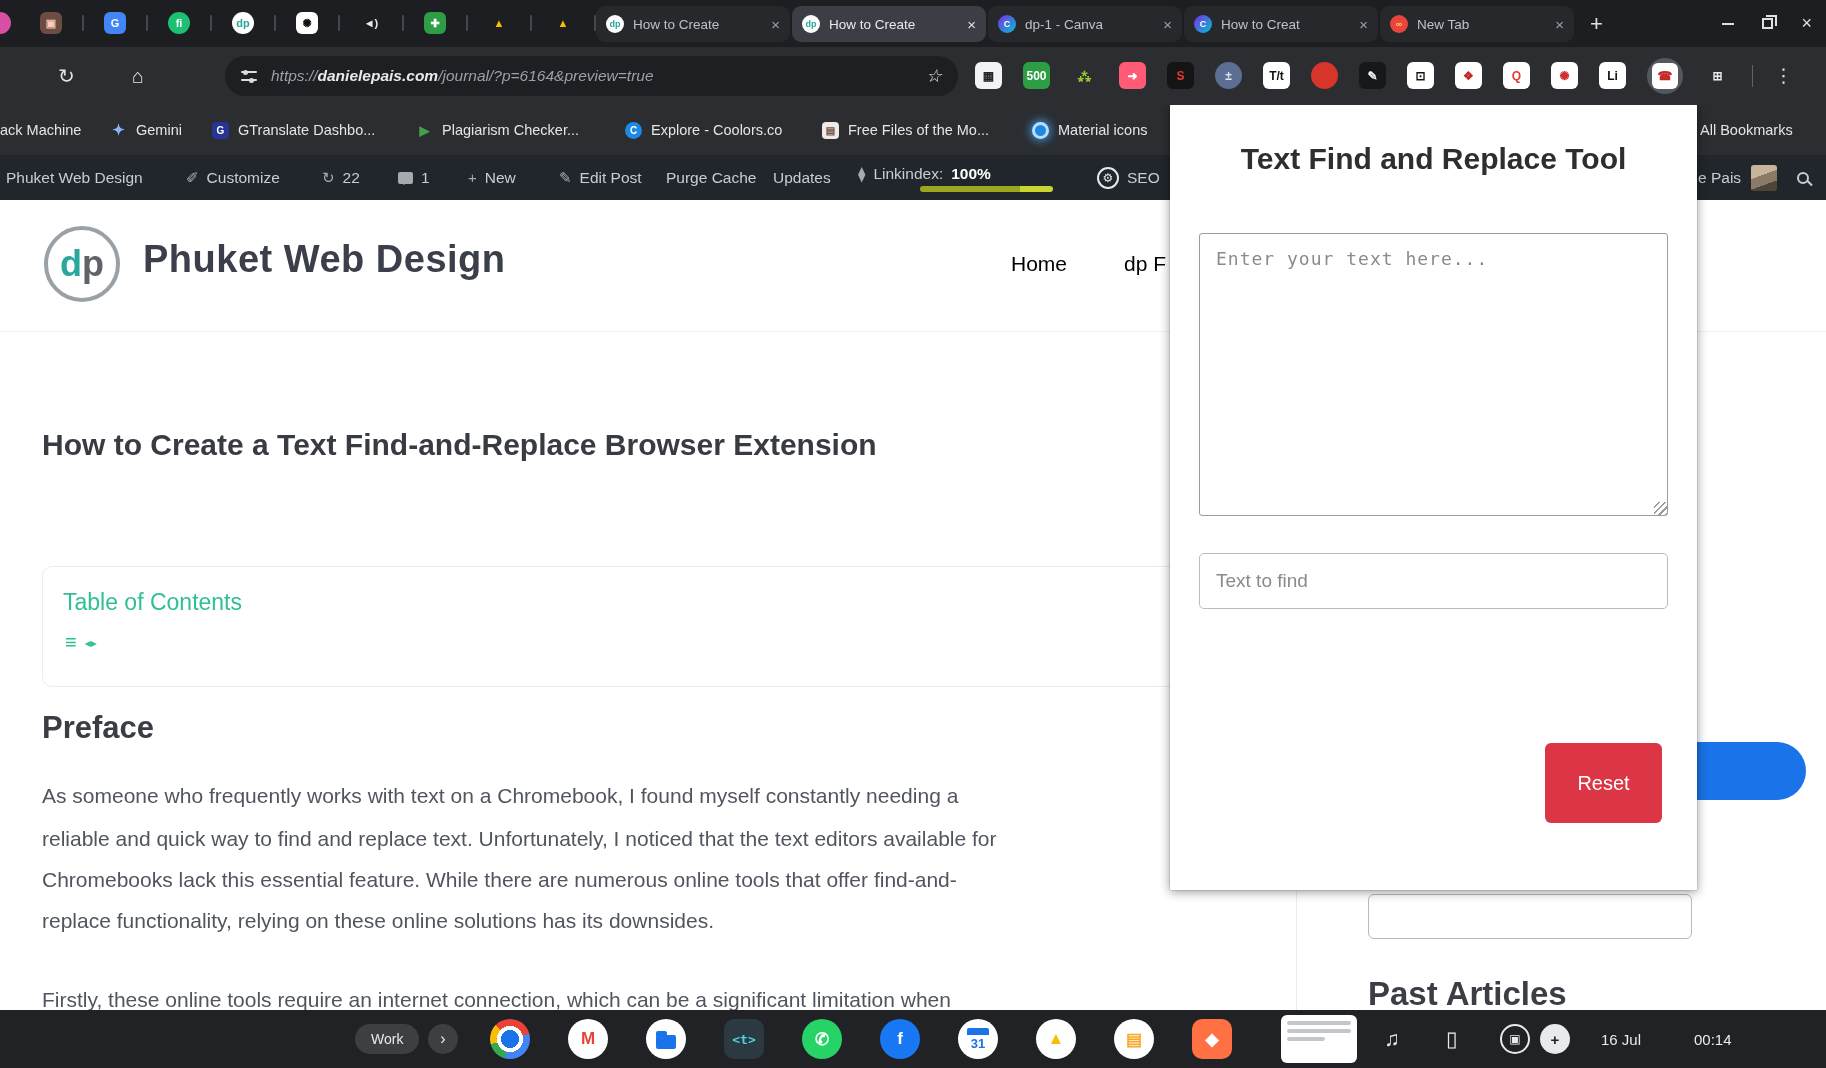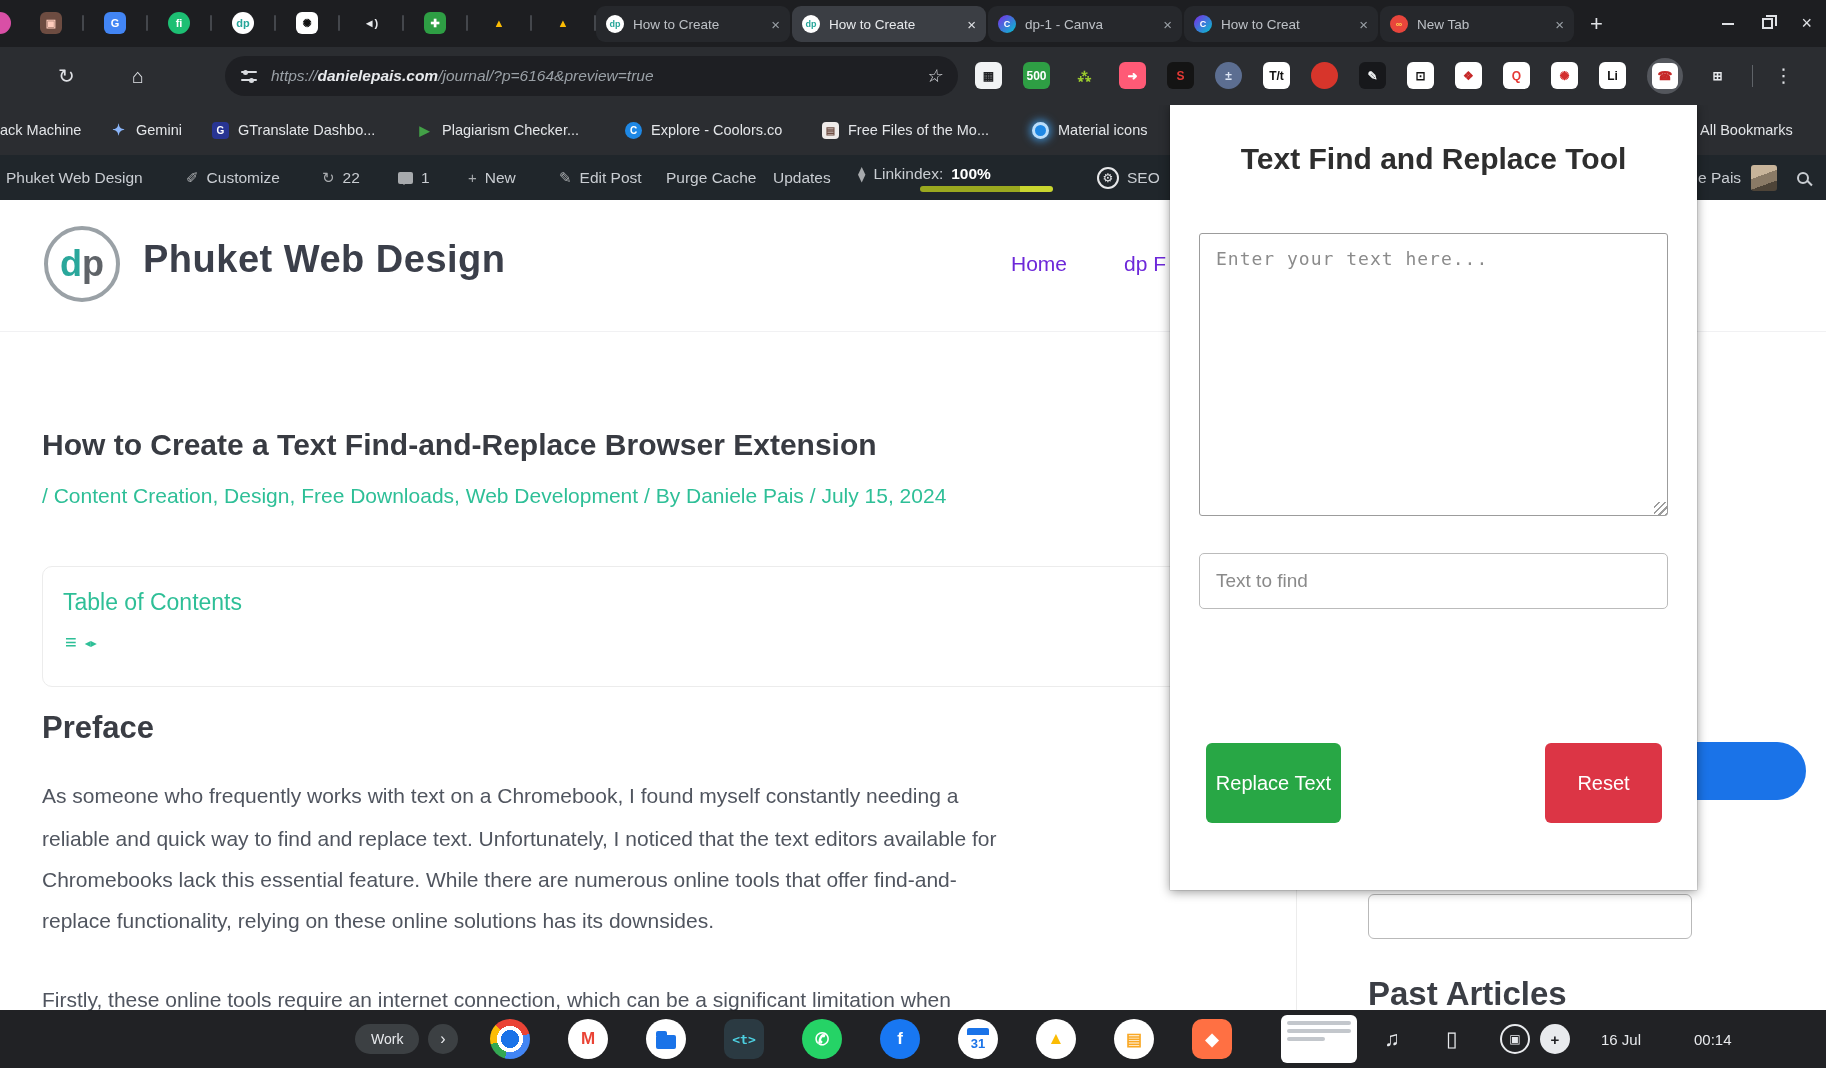--- a/index.html
+++ b/index.html
@@ -73,21 +73,21 @@
   .avatar { width:26px; height:26px; border-radius:3px; background:linear-gradient(160deg,#c8b49a 0 40%,#8a7a66 40% 70%,#4e4438 70%); }
   .mag { width:12px; height:12px; border:2px solid #c9cdd2; border-radius:50%; position:relative; display:inline-block; }
   .mag::after { content:""; position:absolute; width:7px; height:2px; background:#c9cdd2; transform:rotate(45deg); right:-6px; bottom:-2px; }
 
   
   .page { position:absolute; left:0; top:200px; width:1826px; height:868px; background:#fff; z-index:1; }
   .site-header { position:absolute; left:0; top:0; width:1826px; height:132px; border-bottom:1px solid #f1f1f3; }
   .logo { position:absolute; left:44px; top:26px; width:76px; height:76px; border-radius:50%; border:4px solid #9aa1a6;
           display:flex; align-items:center; justify-content:center; font-size:36px; font-weight:bold; background:#fff; }
   .site-title { position:absolute; left:143px; top:38px; font-size:38px; font-weight:600; color:#3b3f4a; letter-spacing:.5px; }
-  .nav-link { position:absolute; top:52px; font-size:21px; color:#6d28d9; }
+  .nav-link { position:absolute; top:52px; font-size:21px; color:#000000; }
   .h1 { position:absolute; left:42px; top:228px; font-size:30px; font-weight:600; color:#383b42; }
   .meta { position:absolute; left:42px; top:284px; font-size:21px; color:#2ebf97; white-space:pre-wrap; }
   .meta a { color:#2ebf97; text-decoration:none; }
   .tocbox { position:absolute; left:42px; top:366px; width:1205px; height:121px; border:1px solid #ececec; border-radius:10px; background:#fff; }
   .toc-title { position:absolute; left:20px; top:22px; font-size:23px; color:#2ebf97; }
   .toc-icons { position:absolute; left:22px; top:64px; display:flex; gap:8px; align-items:center; }
   .toc-list-glyph { font-size:20px; color:#2ebf97; font-weight:bold; }
   .toc-toggle-glyph { font-size:12px; color:#2ebf97; }
   .h2 { position:absolute; left:42px; top:510px; font-size:31px; font-weight:700; color:#3a3d44; }
   .para { position:absolute; left:42px; font-size:21px; color:#50555f; white-space:nowrap; }
@@ -317,21 +317,20 @@
           <span style="color:#2aa79b">d</span>
           <span style="color:#5f6368">p</span>
         </div>
       <div class="site-title">Phuket Web Design</div>
       <span class="nav-link" style="left:1011px">Home</span>
       <span class="nav-link" style="left:1124px">dp F</span>
     </div>
 
     <div class="h1">How to Create a Text Find-and-Replace Browser Extension</div>
 
-    <div class="meta"><span>/ </span><a>Content Creation</a><span>, </span><a>Design</a><span>, </span><a>Free Downloads</a><span>, </span><a>Web Development</a><span> / </span><span>By </span><a>Daniele Pais</a><span> / </span><span>July 15, 2024</span></div>
 
     <div class="tocbox">
       <div class="toc-title">Table of Contents</div>
       <div class="toc-icons">
         <span class="toc-list-glyph">≡</span>
         <span class="toc-toggle-glyph">◂▸</span>
       </div>
     </div>
 
     <div class="h2">Preface</div>
@@ -346,21 +345,20 @@
     <div class="sb-search"></div>
     <div class="sb-heading">Past Articles</div>
     <button class="blue-pill"></button>
   </div>
 
   <div class="popup">
     <div class="popup-title">Text Find and Replace Tool</div>
     <textarea placeholder="Enter your text here..." style=""></textarea>
     <span class="grip"></span>
     <input class="inp-find" placeholder="Text to find" style="">
-    <button class="pbtn btn-replace" style="background: rgb(40, 167, 69);">Replace Text</button>
     <button class="pbtn btn-reset" style="background: rgb(220, 53, 69);">Reset</button>
   </div>
 
   <div class="shelf">
     <span class="work-pill">Work</span>
     <span class="work-expand">›</span>
     <div class="apps">
       <span class="app app-chrome"></span>
       <span class="app" style="background: rgb(255, 255, 255); color: rgb(234, 67, 53);">M</span>
       <span class="app app-files" style="background: rgb(255, 255, 255);"></span>

